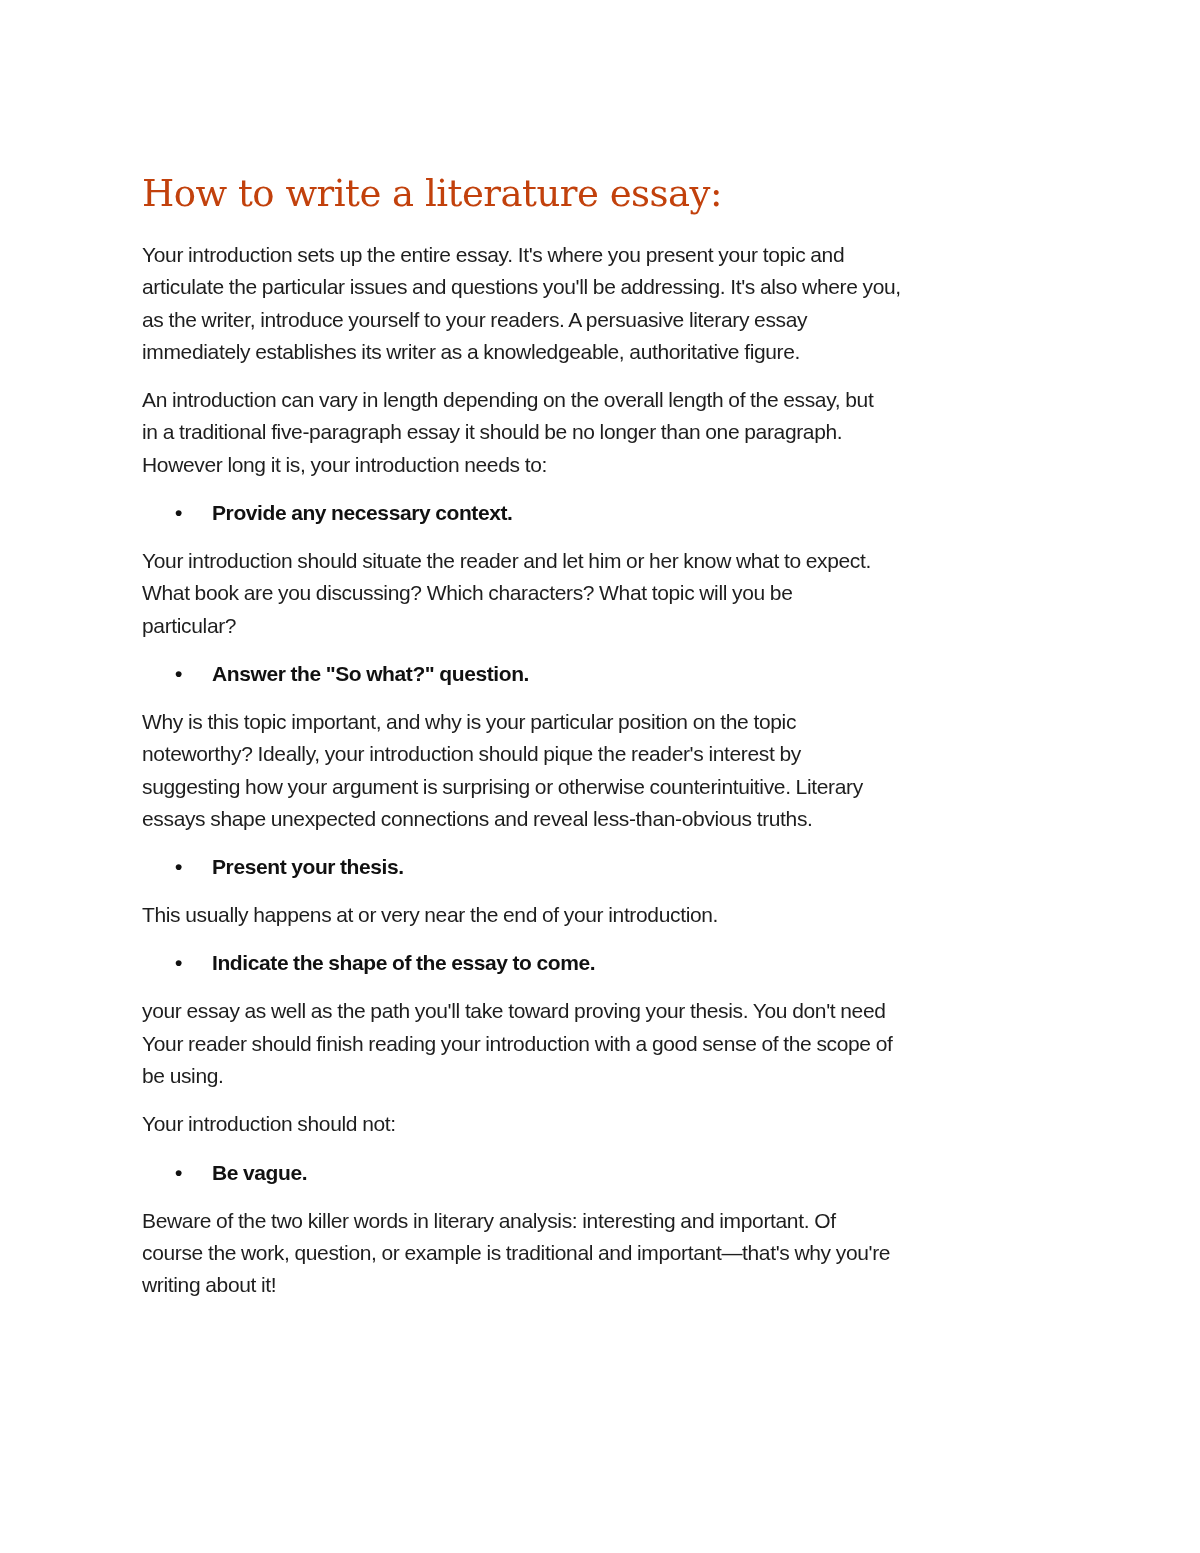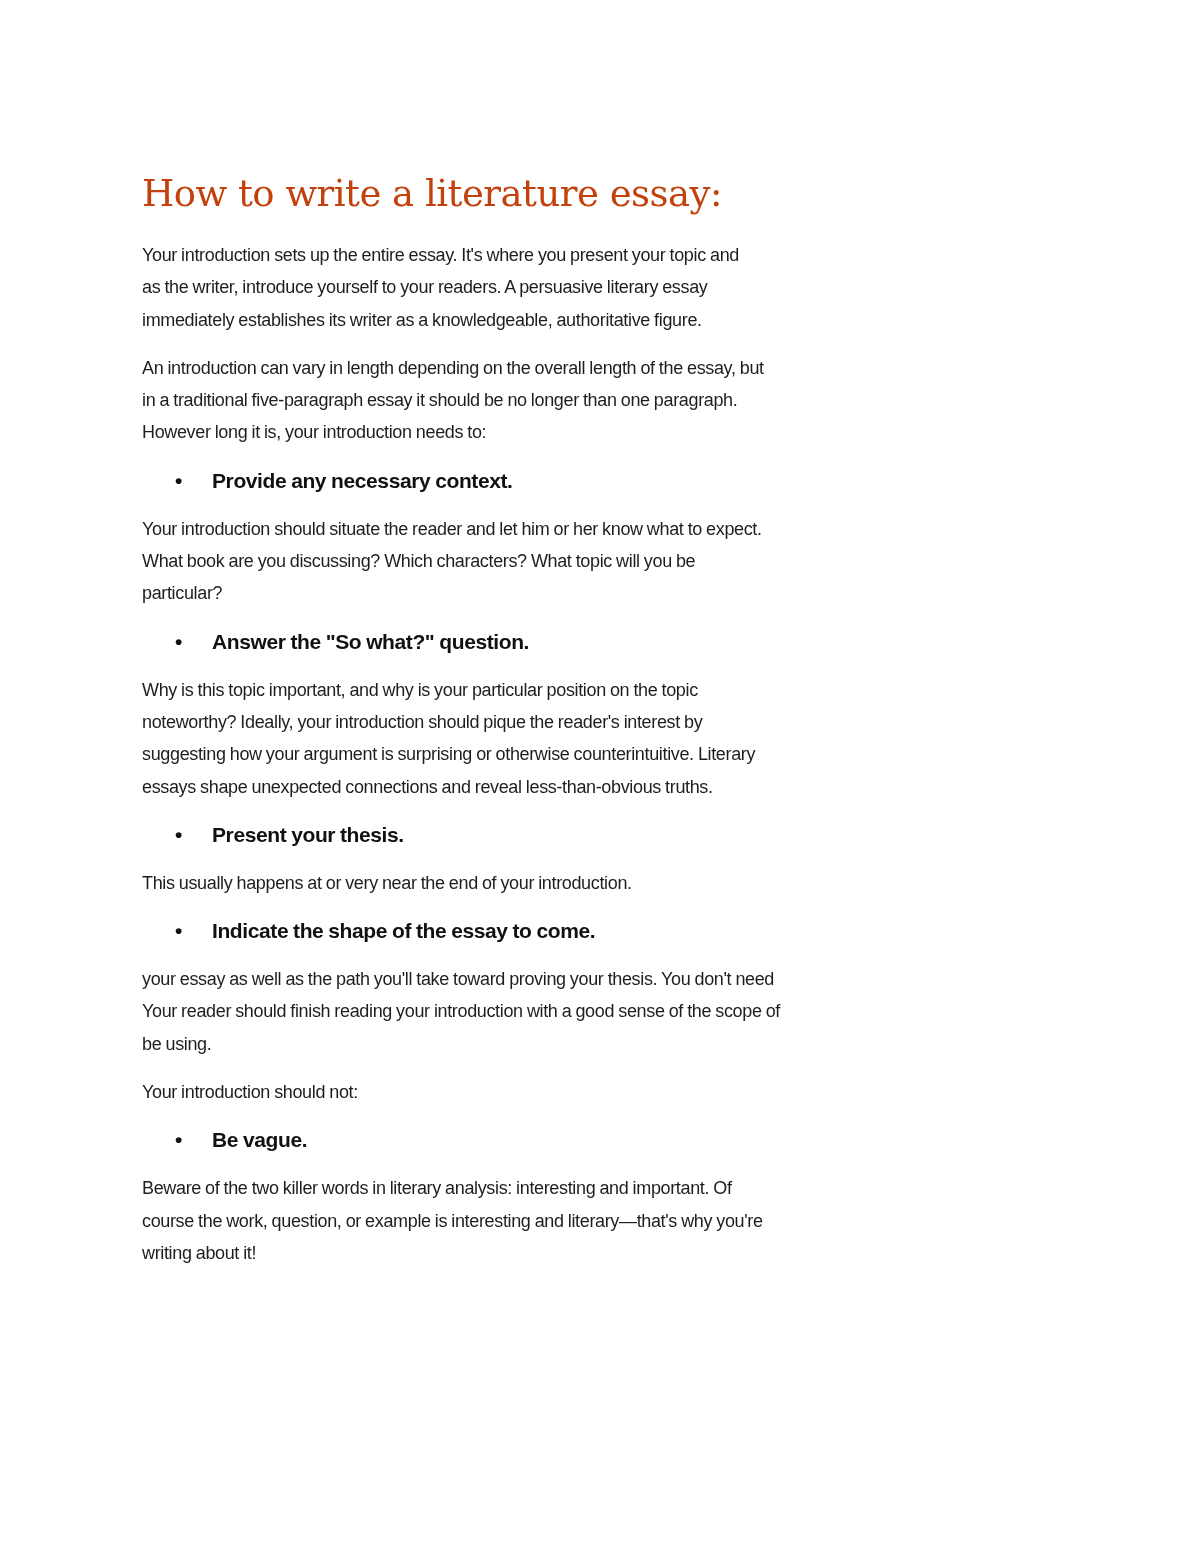--- a/index.html
+++ b/index.html
@@ -31,21 +31,21 @@
       letter-spacing: -0.5px;
     }
     .section-heading {
       font-size: 20px;
       font-weight: bold;
       margin: 62px 0 0 0;
       line-height: 26px;
       color: #111111;
     }
     .para {
-      font-size: 18px;
+      font-size: 21px;
       line-height: 32.3px;
       margin: 0;
       letter-spacing: -0.35px;
       word-spacing: -0.5px;
       color: #1e1e1e;
     }
     .gap-small { height: 16px; }
     .bullet {
       display: flex;
       align-items: baseline;
@@ -69,20 +69,21 @@
 
 <div class="page">
 
   <h1 class="title">How to write a literature essay:</h1>
 
 
   <div style="height:21px"></div>
 
   <div class="para">
     <div>Your introduction sets up the entire essay. It's where you present your topic and</div>
+    <div>articulate the particular issues and questions you'll be addressing. It's also where you,</div>
     <div>as the writer, introduce yourself to your readers. A persuasive literary essay</div>
     <div>immediately establishes its writer as a knowledgeable, authoritative figure.</div>
   </div>
 
   <div class="gap-small"></div>
 
   <div class="para">
     <div>An introduction can vary in length depending on the overall length of the essay, but</div>
     <div>in a traditional five-paragraph essay it should be no longer than one paragraph.</div>
     <div>However long it is, your introduction needs to:</div>
@@ -157,17 +158,17 @@
 
   <div class="bullet">
     <span class="bullet-dot">•</span>
     <span>Be vague.</span>
   </div>
 
   <div class="gap-small"></div>
 
   <div class="para">
     <div>Beware of the two killer words in literary analysis: interesting and important. Of</div>
-    <div>course the work, question, or example is interesting and literary—that's why you're</div>
+    <div>course the work, question, or example is traditional and important—that's why you're</div>
     <div>writing about it!</div>
   </div>
 
 </div>
 
 </body></html>

